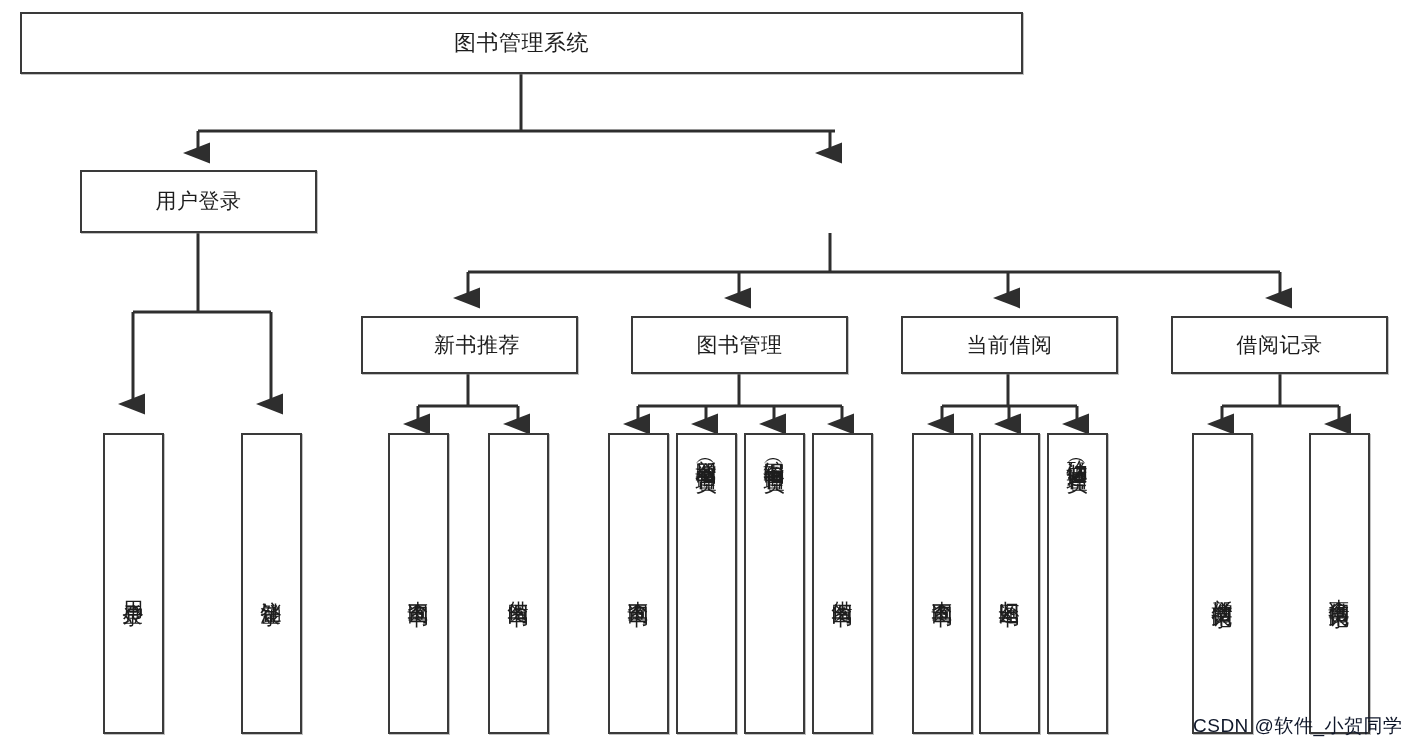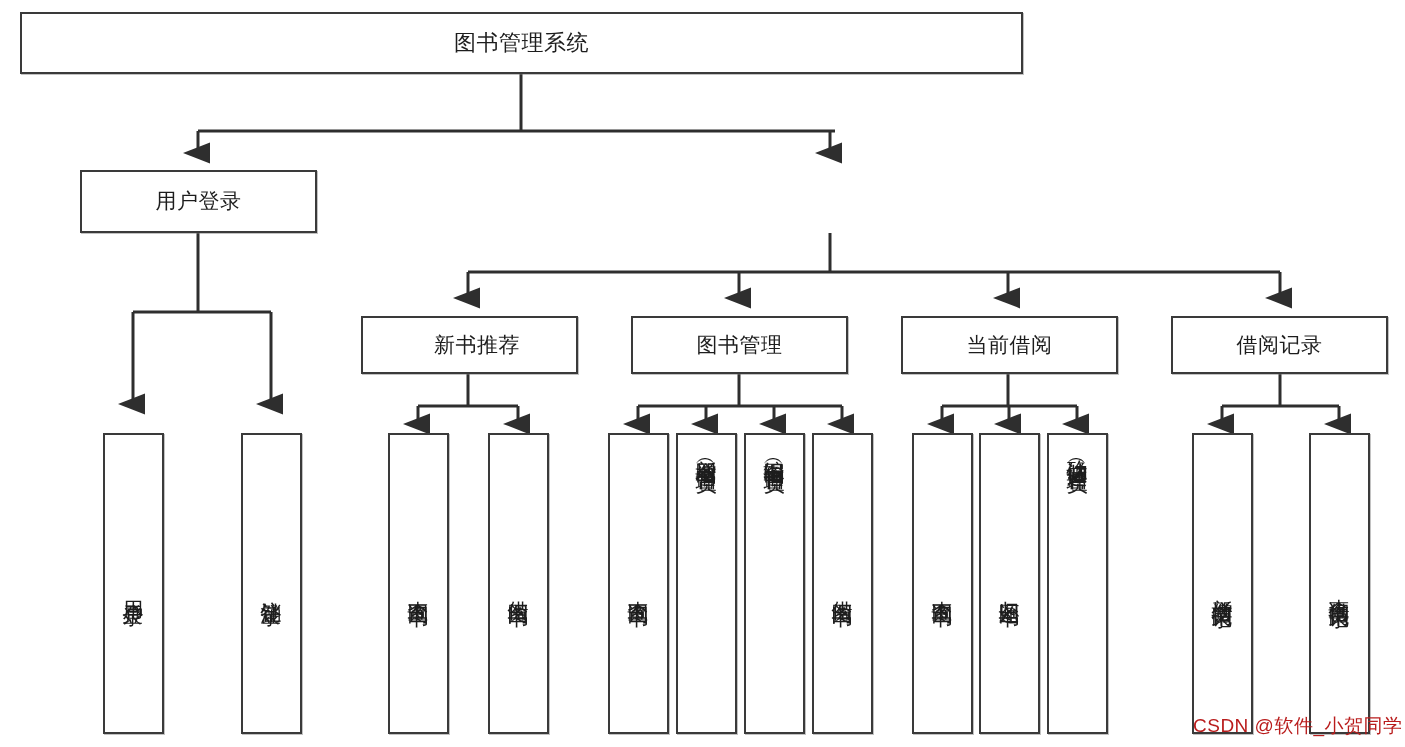--- a/index.html
+++ b/index.html
@@ -58,21 +58,21 @@
     line-height: 1;
     display: block;
     margin: 0 auto;
   }
   .node.leaf.center-text {
     align-items: center;
   }
   .watermark {
     position: absolute;
     font-size: 19px;
-    color: #b91c1c;
+    color: #0f172a;
     white-space: nowrap;
     letter-spacing: 0.5px;
     font-family: "Liberation Sans", "DejaVu Sans", sans-serif;
   }
 </style>
 </head>
 <body>
 
 <div id="canvas">
 

